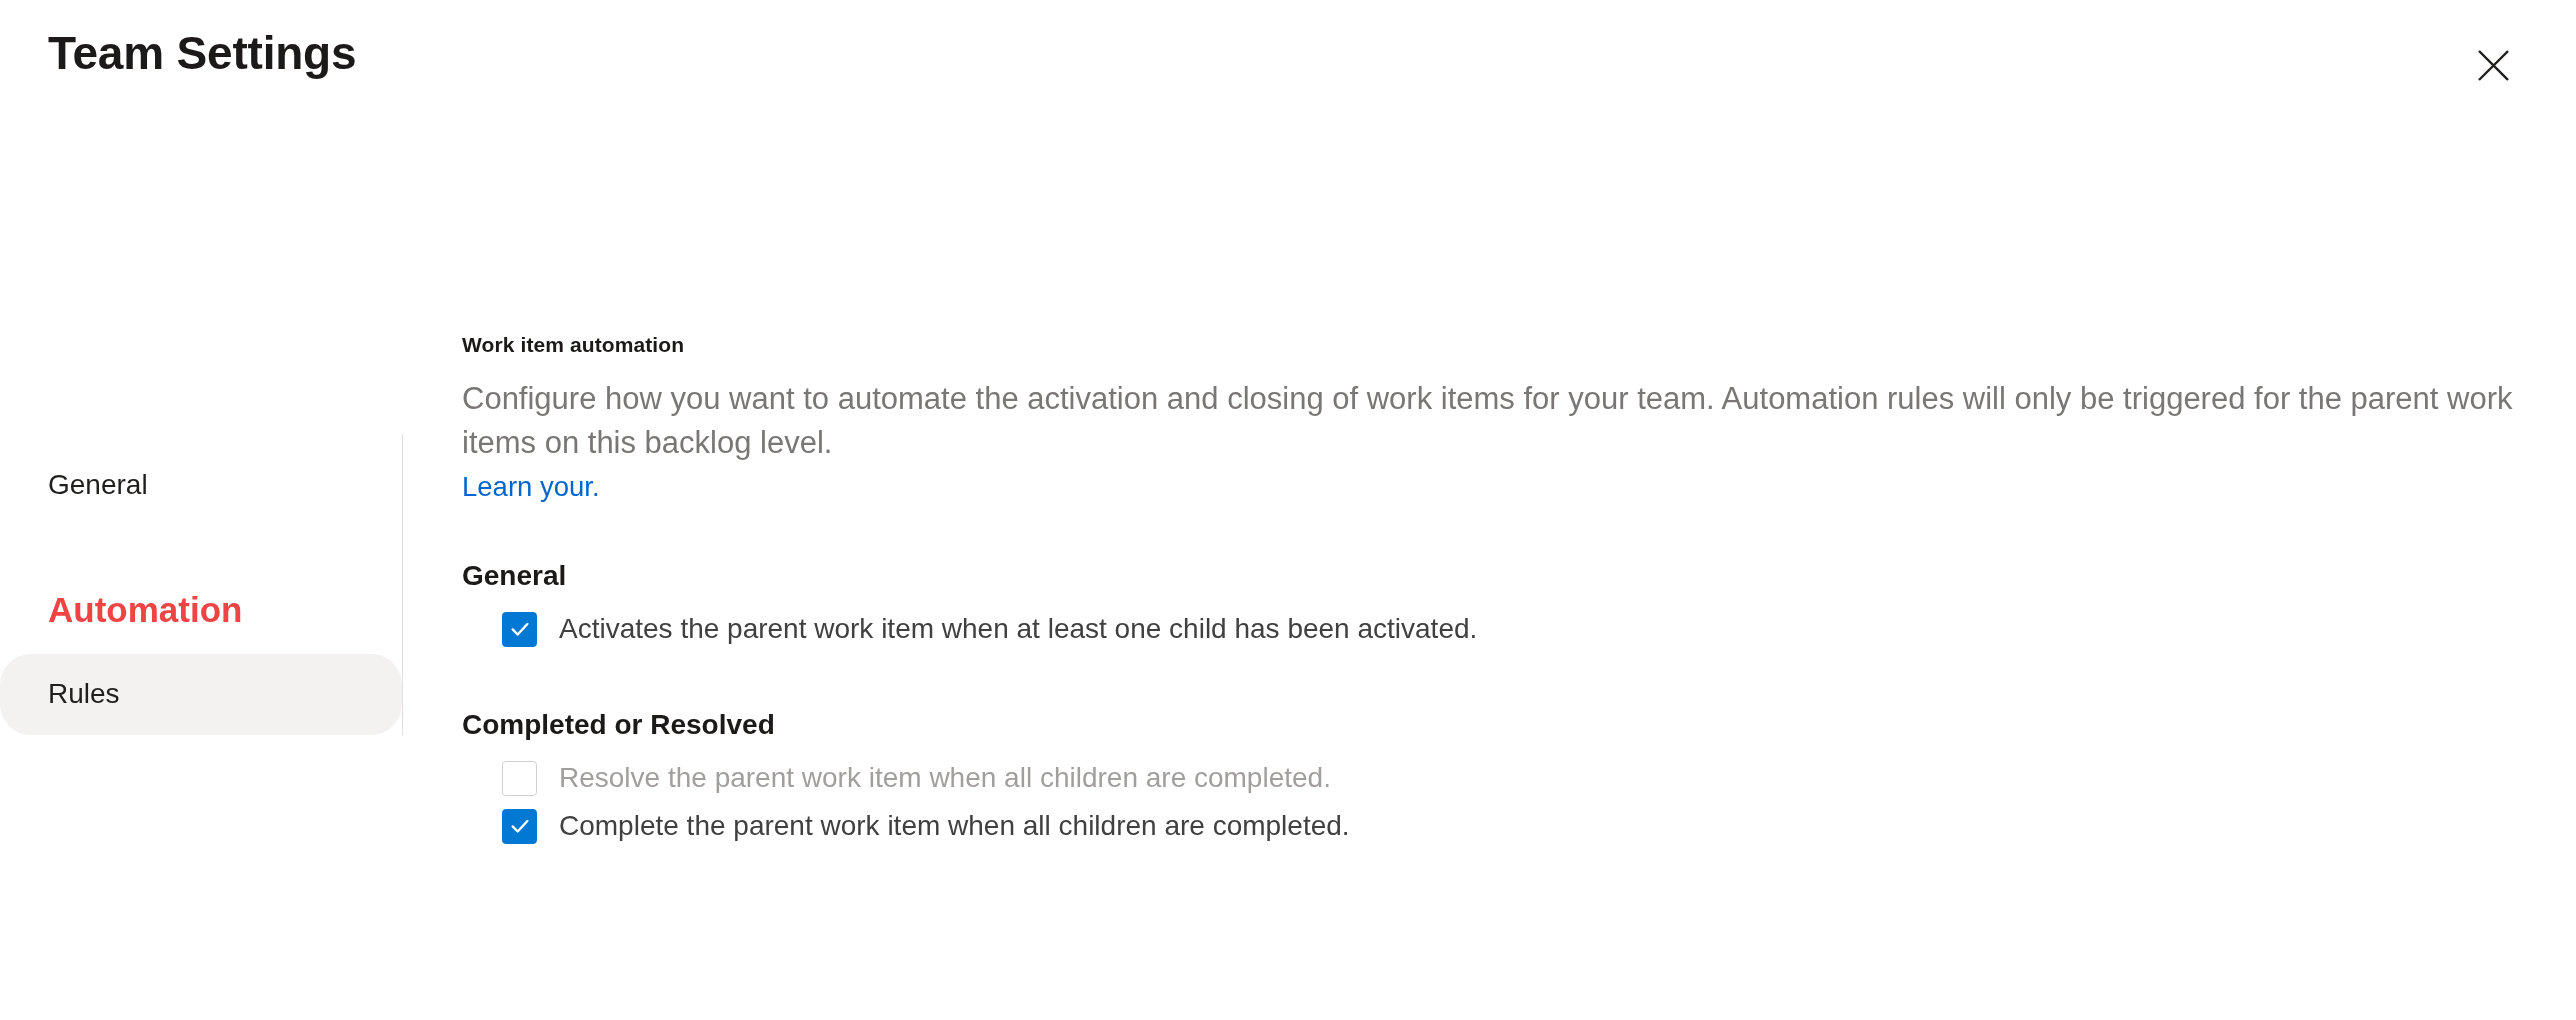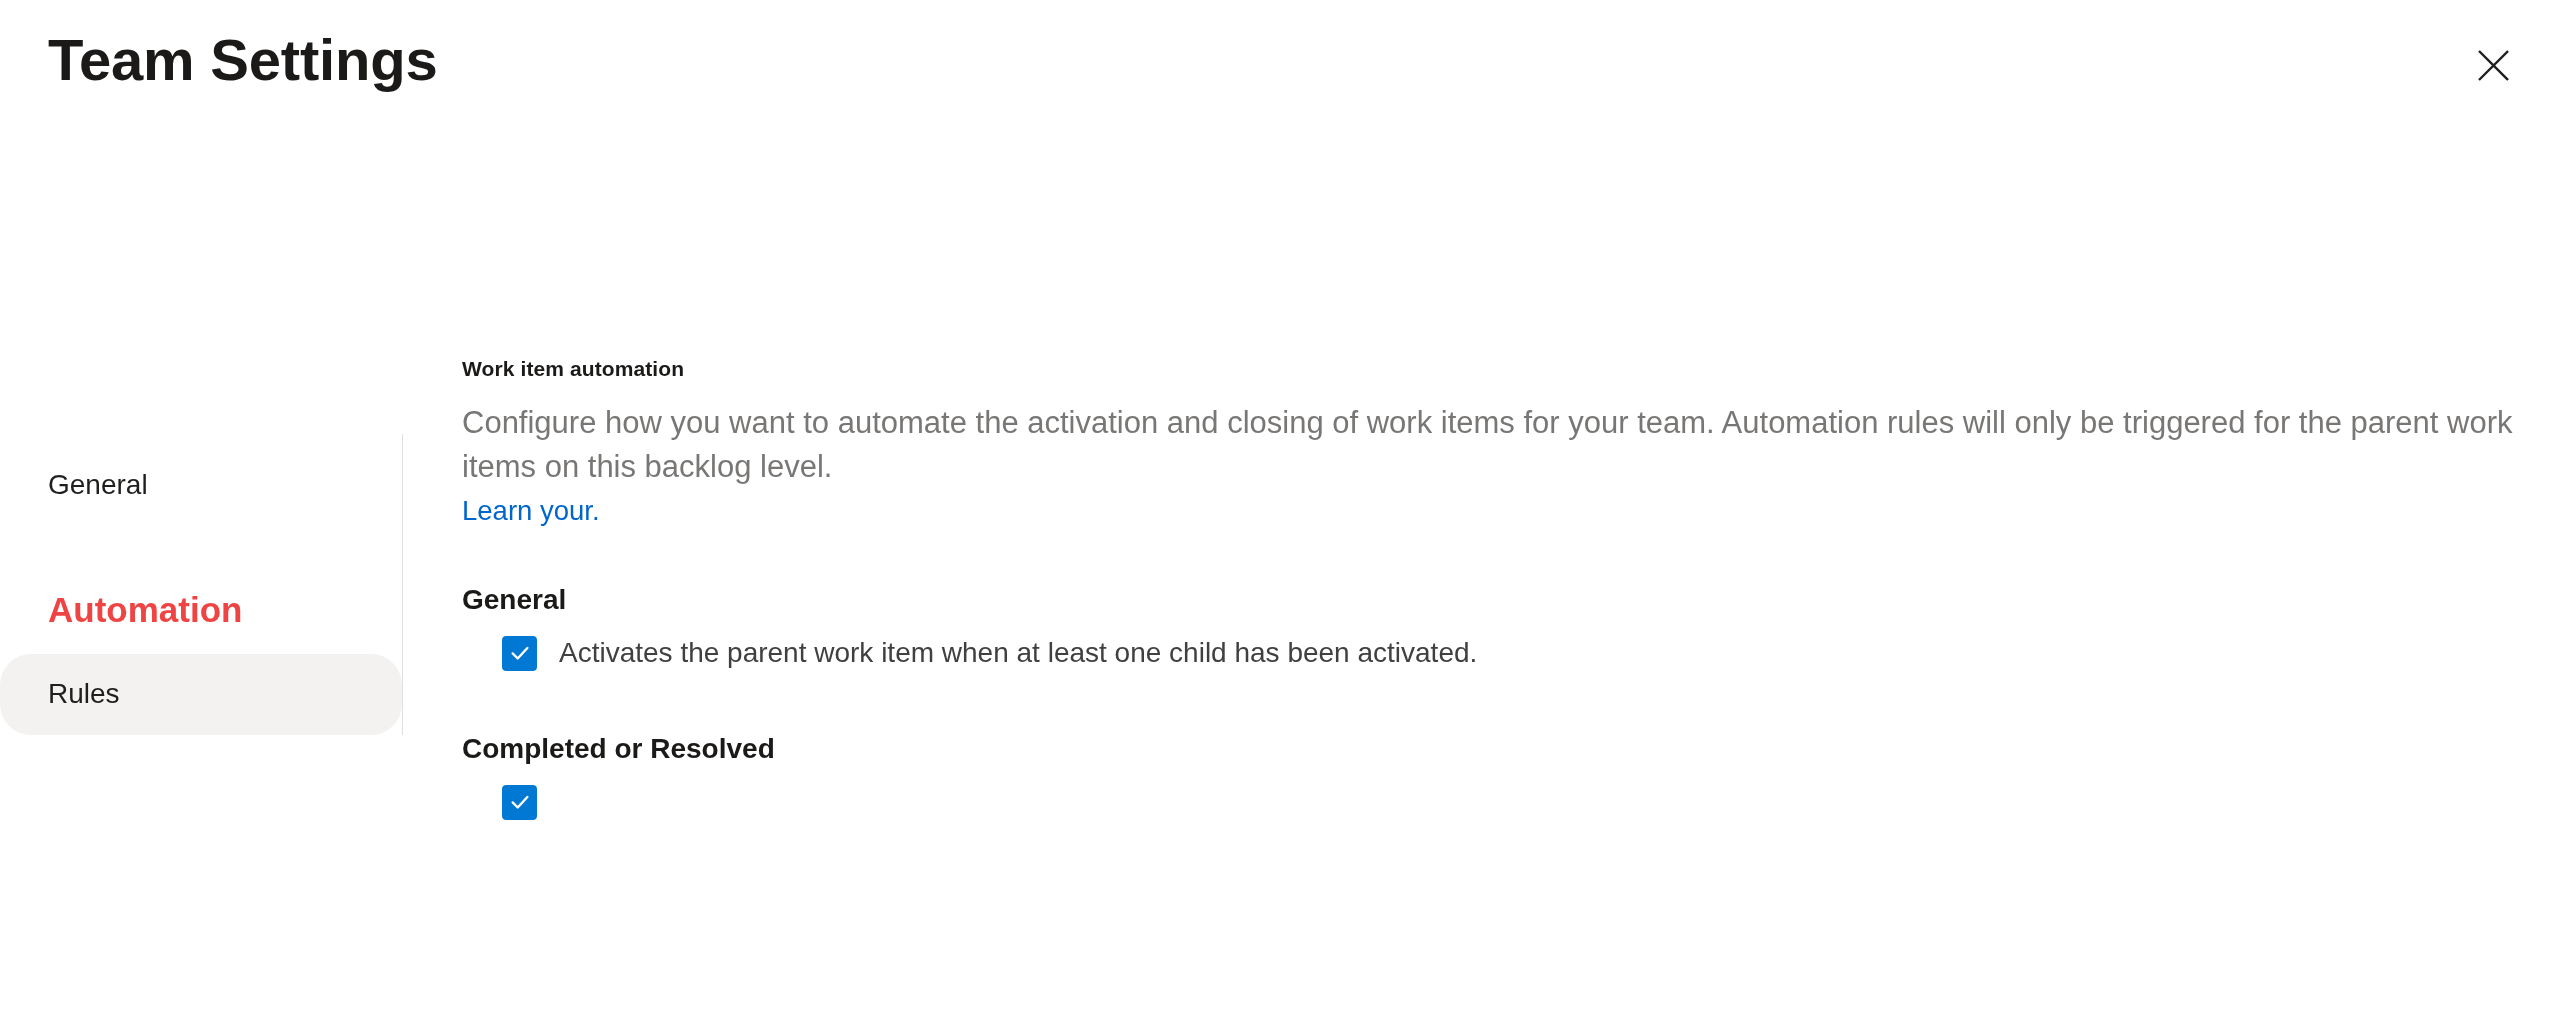--- a/index.html
+++ b/index.html
@@ -28,21 +28,21 @@
   .header {
     position: relative;
     height: 147px;
     box-sizing: border-box;
     padding: 0 0 0 48px;
     display: flex;
     align-items: flex-start;
   }
   .dialog-title {
     margin-top: 27.5px;
-    font-size: 58px;
+    font-size: 46px;
     font-weight: 600;
     letter-spacing: -0.2px;
     color: #1b1a19;
     line-height: 1.1;
   }
   .close-button {
     position: absolute;
     top: 40px;
     right: 57px;
     width: 51px;
@@ -227,26 +227,31 @@
             </svg>
           </span>
           <span class="checkbox-label">Activates the parent work item when at least one child has been activated.</span>
         </div>
       </div>
 
       
       <div class="group second">
         <div class="group-label">Completed or Resolved</div>
 
+        <div class="checkbox-row disabled">
+          <span class="checkbox unchecked-disabled"></span>
+          <span class="checkbox-label dim">Resolve the parent work item when all children are completed.</span>
+        </div>
 
         <div class="checkbox-row">
           <span class="checkbox checked">
             <svg width="22" height="22" viewBox="0 0 24 24" aria-hidden="true">
               <path d="M4 12.5 L9.5 18 L20 6.5" stroke="#ffffff" stroke-width="2.6" fill="none" stroke-linecap="round" stroke-linejoin="round"></path>
             </svg>
           </span>
+          <span class="checkbox-label">Complete the parent work item when all children are completed.</span>
         </div>
       </div>
 
     </div>
   </div>
 </div>
 
 
 </body></html>

